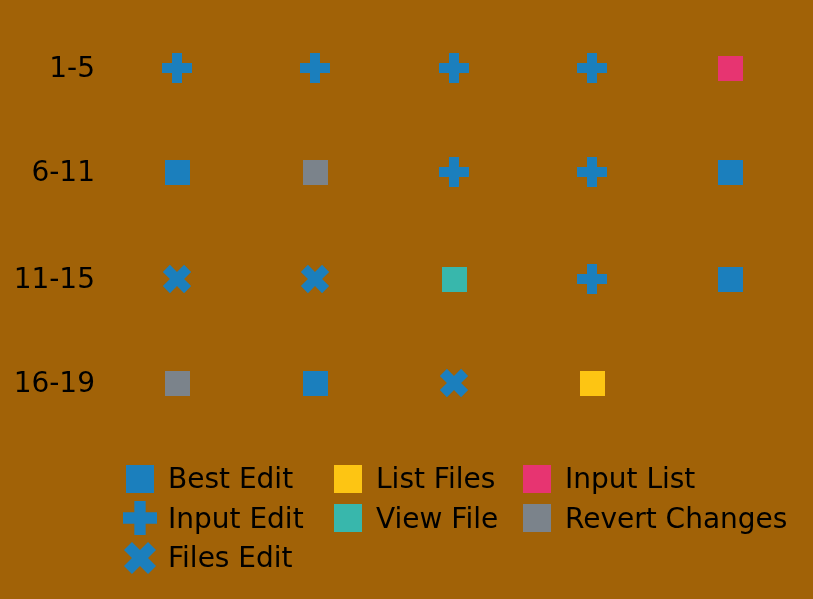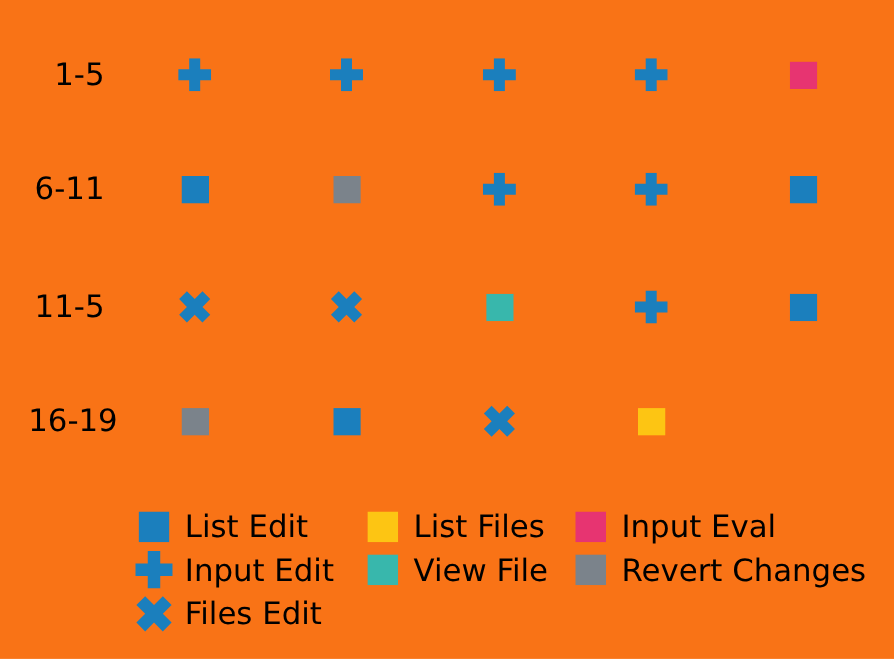--- a/index.html
+++ b/index.html
@@ -4,21 +4,21 @@
 <style>
   html, body {
     margin: 0;
     padding: 0;
     background: #ffffff;
   }
   .figure {
     position: relative;
     width: 813px;
     height: 599px;
-    background: #f97316;
+    background: #a16207;
     font-family: "DejaVu Sans", sans-serif;
     overflow: hidden;
   }
   .row-label {
     position: absolute;
     left: 0;
     width: 95px;
     text-align: right;
     font-size: 28px;
     line-height: 40px;
@@ -84,37 +84,37 @@
       </svg>
       <svg width="30" height="30" viewBox="0 0 30 30" class="marker" style="left: 439px; top: 157px;">
         <path d="M10 0 H20 V10 H30 V20 H20 V30 H10 V20 H0 V10 H10 Z" fill="#1b7fbd"></path>
       </svg>
       <svg width="30" height="30" viewBox="0 0 30 30" class="marker" style="left: 577px; top: 157px;">
         <path d="M10 0 H20 V10 H30 V20 H20 V30 H10 V20 H0 V10 H10 Z" fill="#1b7fbd"></path>
       </svg>
       <svg width="25" height="25" viewBox="0 0 30 30" class="marker" style="left: 717.5px; top: 159.5px;">
         <rect x="0" y="0" width="30" height="30" fill="#1b7fbd"></rect>
       </svg>
-      <div class="row-label" style="top: 259px;">11-5</div>
+      <div class="row-label" style="top: 259px;">11-15</div>
       <svg width="30" height="30" viewBox="0 0 30 30" class="marker" style="left: 162px; top: 264px;">
         <path d="M10 0 H20 V10 H30 V20 H20 V30 H10 V20 H0 V10 H10 Z" transform="rotate(45 15 15)" fill="#1b7fbd"></path>
       </svg>
       <svg width="30" height="30" viewBox="0 0 30 30" class="marker" style="left: 300px; top: 264px;">
         <path d="M10 0 H20 V10 H30 V20 H20 V30 H10 V20 H0 V10 H10 Z" transform="rotate(45 15 15)" fill="#1b7fbd"></path>
       </svg>
       <svg width="25" height="25" viewBox="0 0 30 30" class="marker" style="left: 441.5px; top: 266.5px;">
         <rect x="0" y="0" width="30" height="30" fill="#38b7ac"></rect>
       </svg>
       <svg width="30" height="30" viewBox="0 0 30 30" class="marker" style="left: 577px; top: 264px;">
         <path d="M10 0 H20 V10 H30 V20 H20 V30 H10 V20 H0 V10 H10 Z" fill="#1b7fbd"></path>
       </svg>
       <svg width="25" height="25" viewBox="0 0 30 30" class="marker" style="left: 717.5px; top: 266.5px;">
         <rect x="0" y="0" width="30" height="30" fill="#1b7fbd"></rect>
       </svg>
-      <div class="row-label" style="top: 363px; padding-left: 12px;">16-19</div>
+      <div class="row-label" style="top: 363px;">16-19</div>
       <svg width="25" height="25" viewBox="0 0 30 30" class="marker" style="left: 164.5px; top: 370.5px;">
         <rect x="0" y="0" width="30" height="30" fill="#7b838b"></rect>
       </svg>
       <svg width="25" height="25" viewBox="0 0 30 30" class="marker" style="left: 302.5px; top: 370.5px;">
         <rect x="0" y="0" width="30" height="30" fill="#1b7fbd"></rect>
       </svg>
       <svg width="30" height="30" viewBox="0 0 30 30" class="marker" style="left: 439px; top: 368px;">
         <path d="M10 0 H20 V10 H30 V20 H20 V30 H10 V20 H0 V10 H10 Z" transform="rotate(45 15 15)" fill="#1b7fbd"></path>
       </svg>
       <svg width="25" height="25" viewBox="0 0 30 30" class="marker" style="left: 579.5px; top: 370.5px;">
@@ -122,21 +122,21 @@
       </svg>
     </div>
   <div style="position:absolute; inset:0;">
       <div class="legend-col" style="left: 122px;">
         <div class="legend-item">
           <span class="legend-swatch-slot">
             <svg width="28" height="28" viewBox="0 0 30 30">
               <rect x="0" y="0" width="30" height="30" fill="#1b7fbd"></rect>
             </svg>
           </span>
-          <span class="legend-label">List Edit</span>
+          <span class="legend-label">Best Edit</span>
         </div>
         <div class="legend-item">
           <span class="legend-swatch-slot">
             <svg width="34" height="34" viewBox="0 0 30 30">
               <path d="M10 0 H20 V10 H30 V20 H20 V30 H10 V20 H0 V10 H10 Z" fill="#1b7fbd"></path>
             </svg>
           </span>
           <span class="legend-label">Input Edit</span>
         </div>
         <div class="legend-item">
@@ -166,21 +166,21 @@
           <span class="legend-label">View File</span>
         </div>
       </div>
       <div class="legend-col" style="left: 519px;">
         <div class="legend-item">
           <span class="legend-swatch-slot">
             <svg width="28" height="28" viewBox="0 0 30 30">
               <rect x="0" y="0" width="30" height="30" fill="#e73471"></rect>
             </svg>
           </span>
-          <span class="legend-label">Input Eval</span>
+          <span class="legend-label">Input List</span>
         </div>
         <div class="legend-item">
           <span class="legend-swatch-slot">
             <svg width="28" height="28" viewBox="0 0 30 30">
               <rect x="0" y="0" width="30" height="30" fill="#7b838b"></rect>
             </svg>
           </span>
           <span class="legend-label">Revert Changes</span>
         </div>
       </div>

